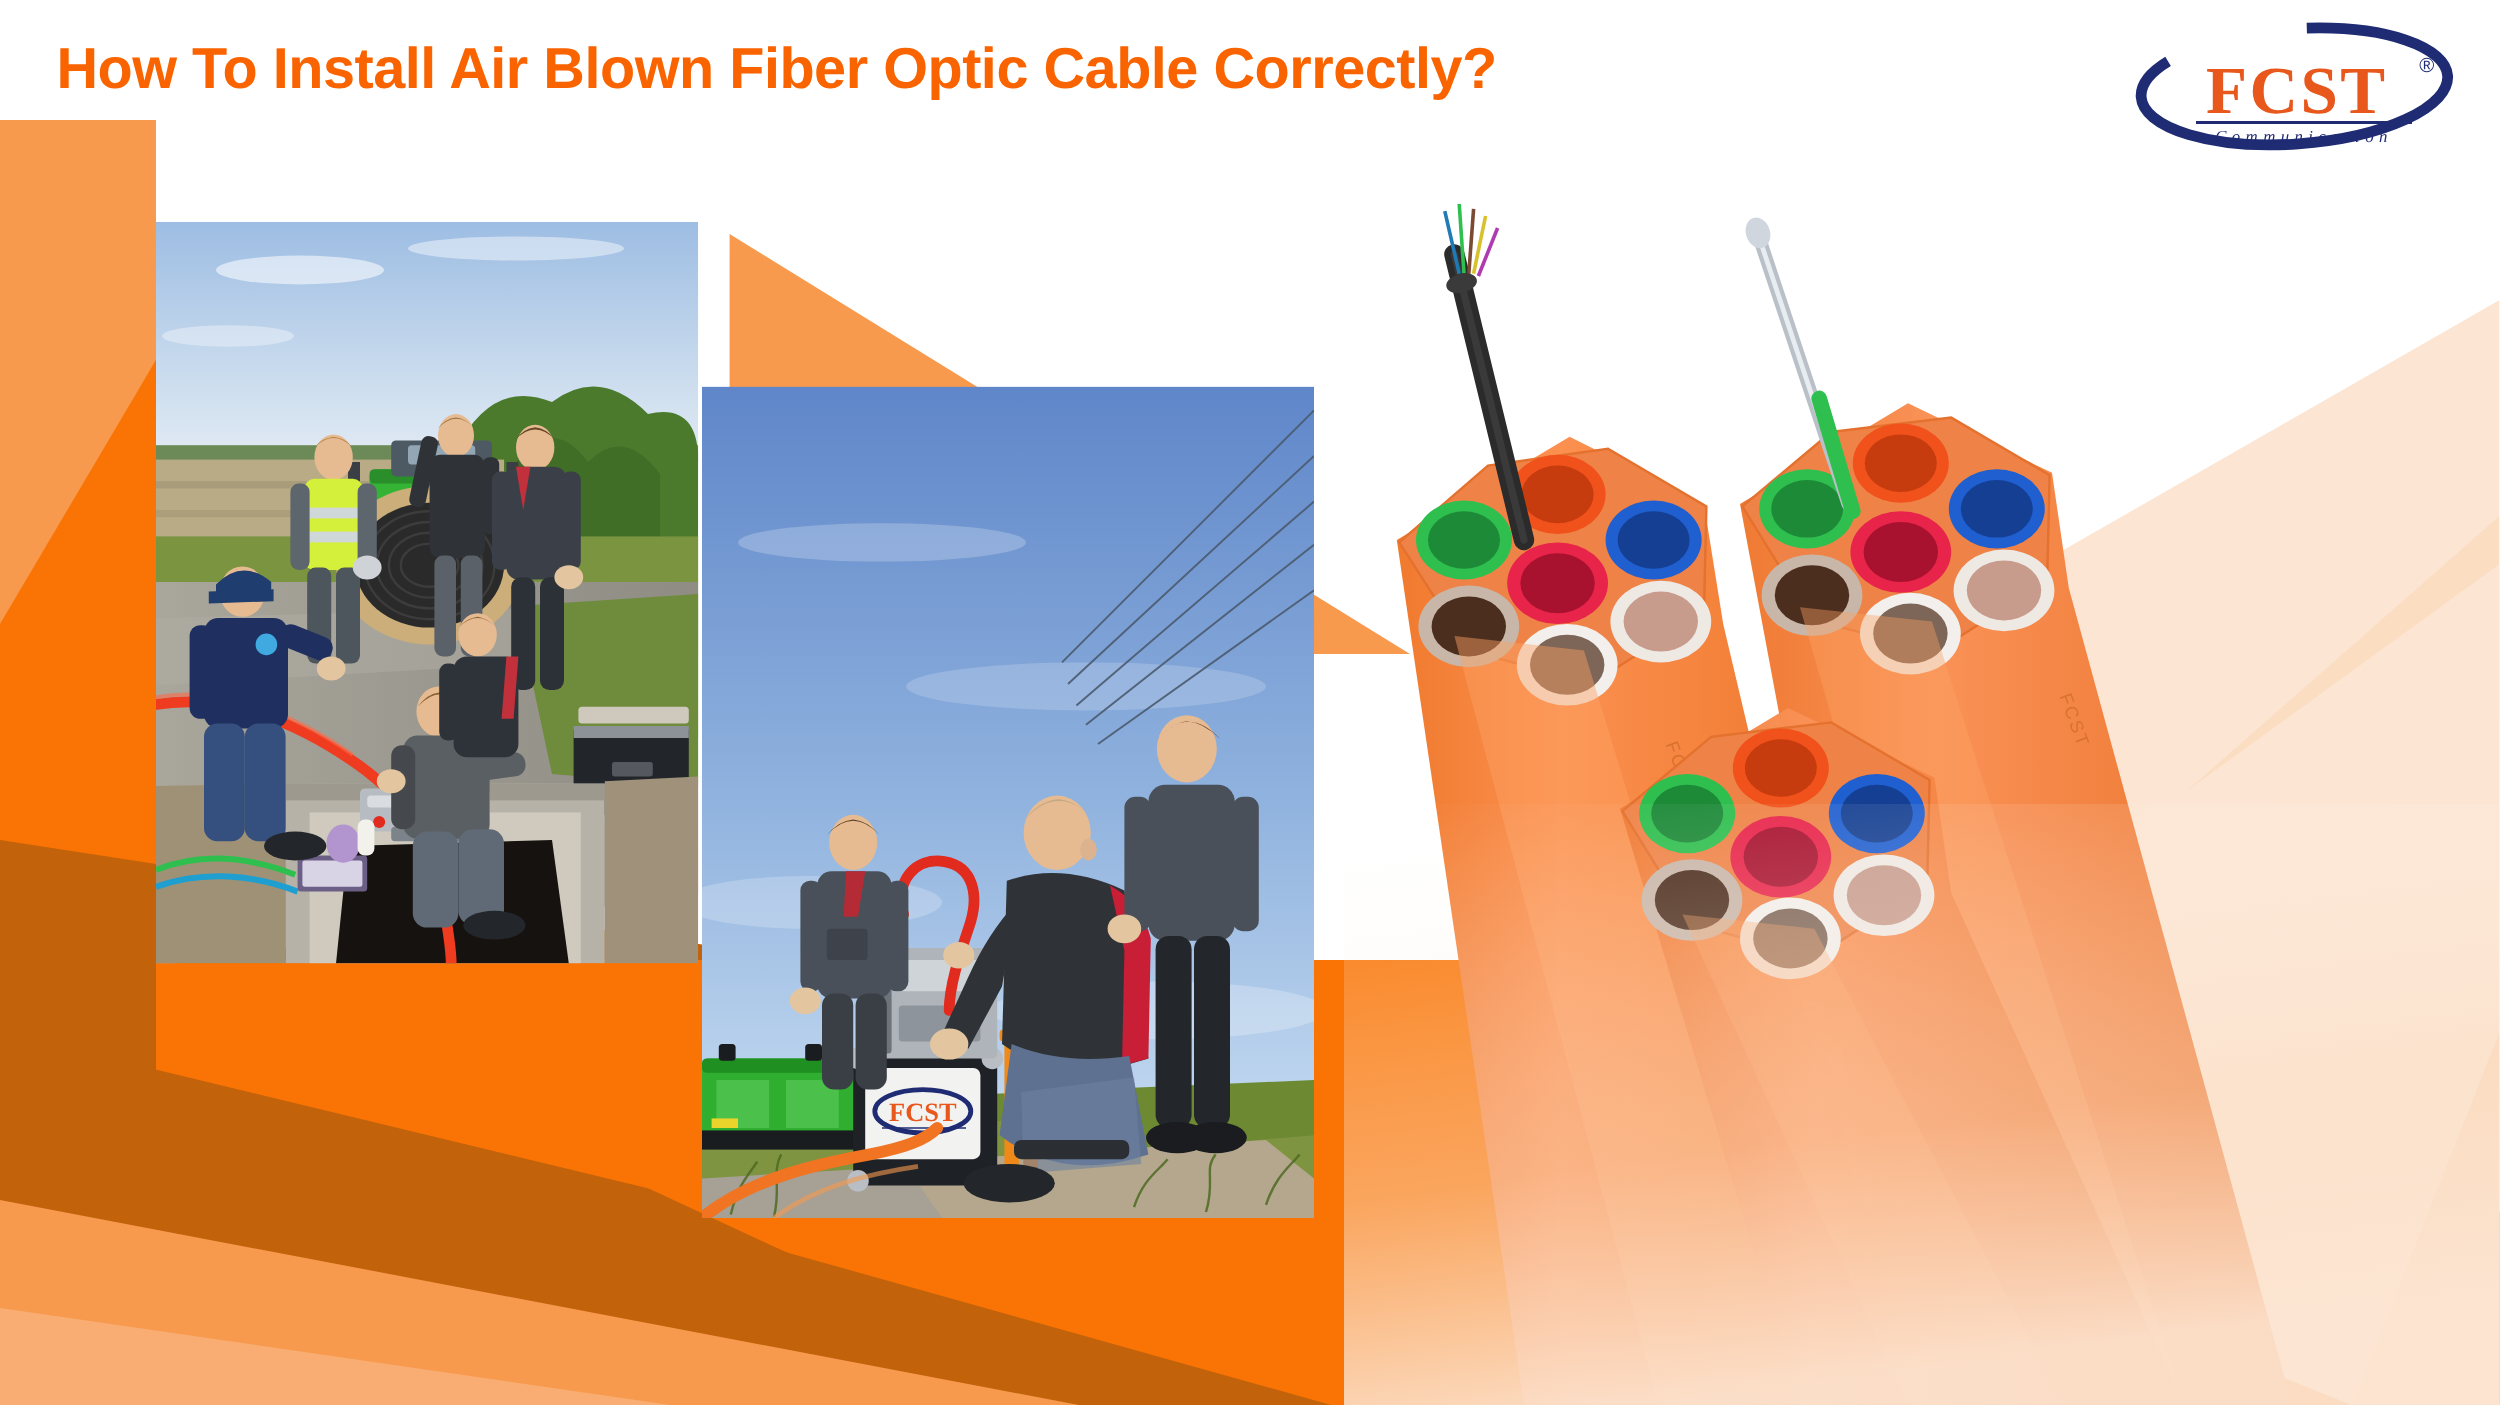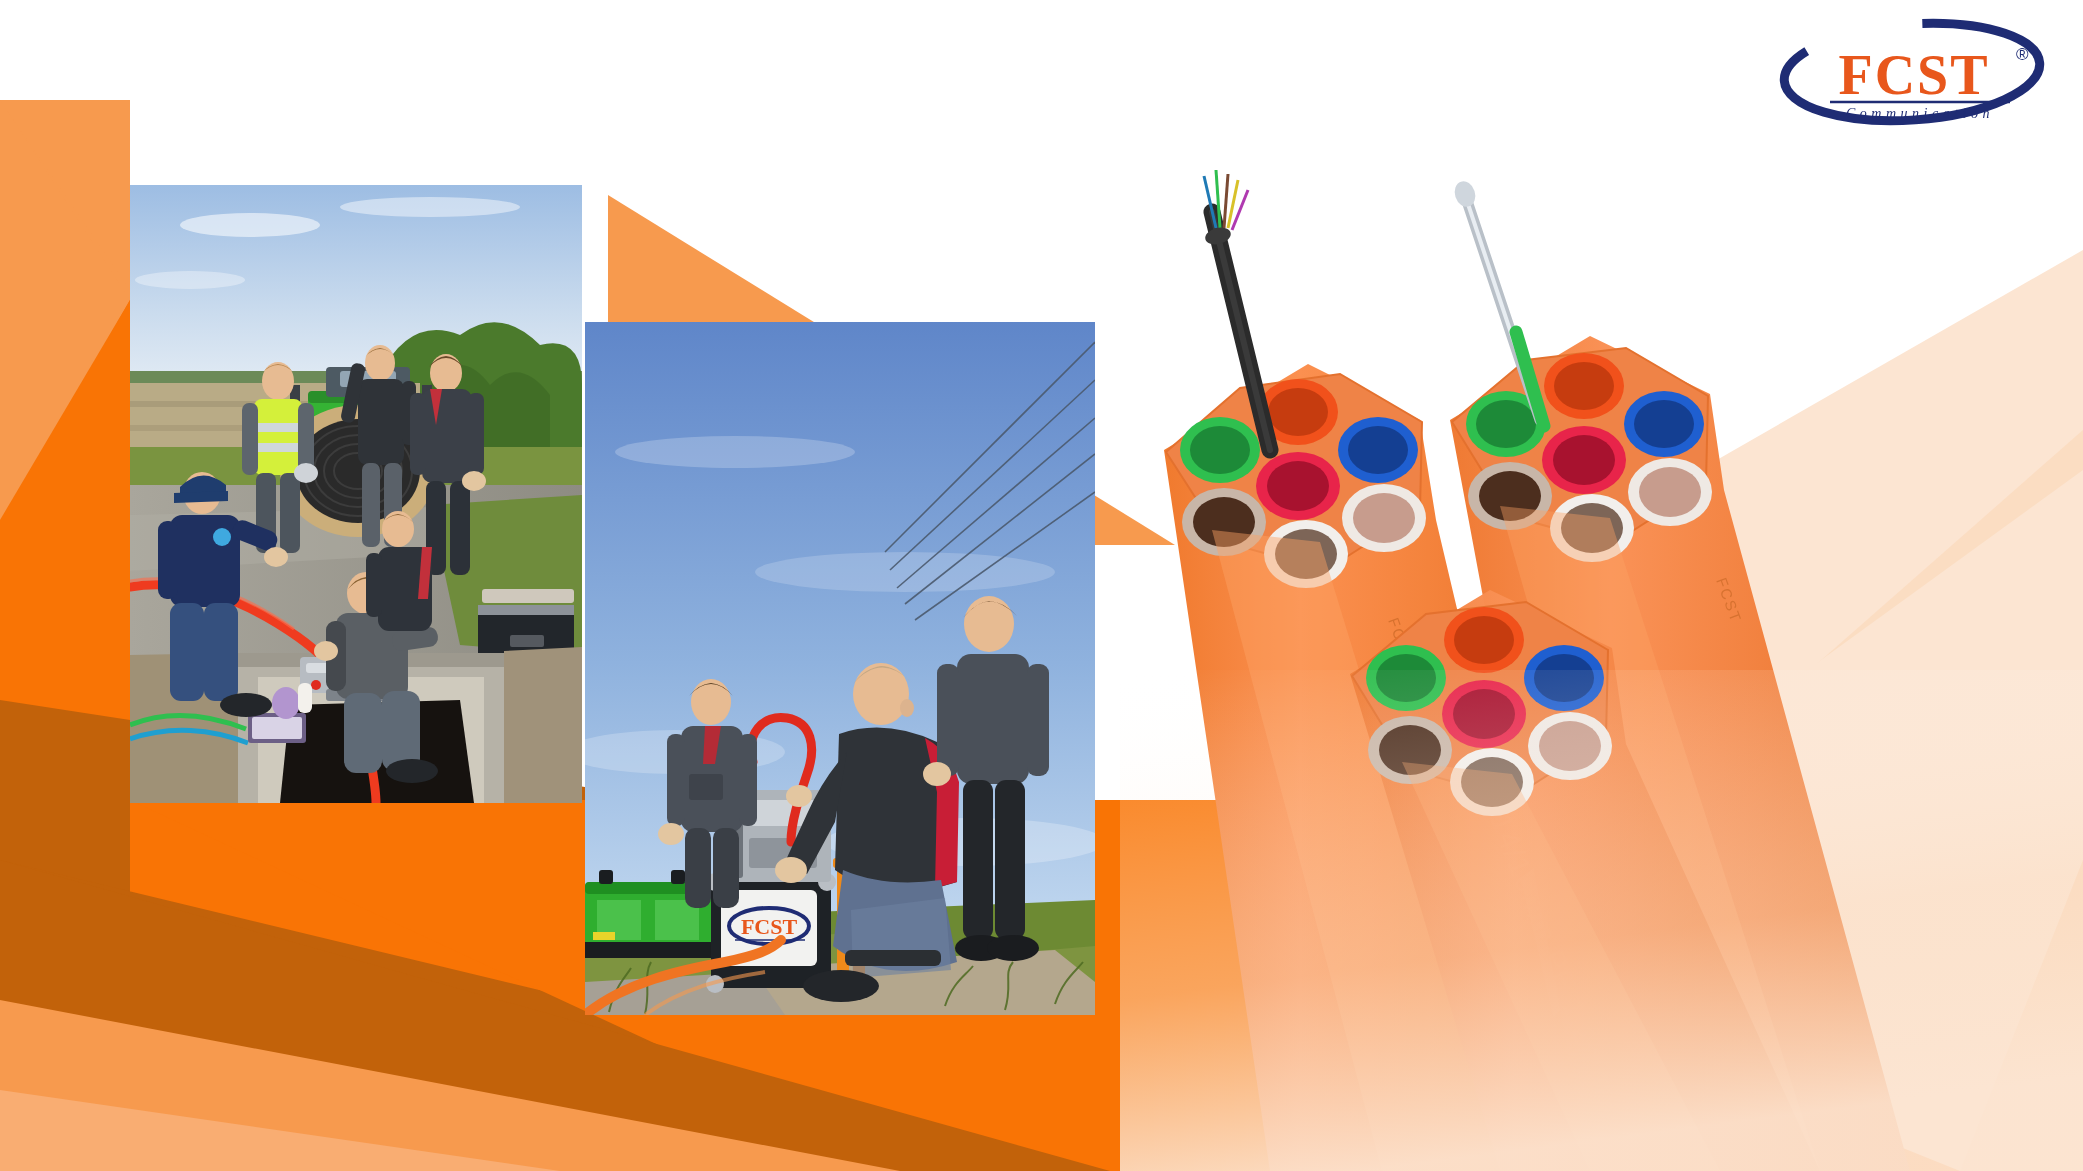--- a/index.html
+++ b/index.html
@@ -89,20 +89,21 @@
       <polygon points="1565,800 1610,800 1960,1171 1890,1171" fill="#cf6a0d"></polygon>
 
       <polygon points="1620,1171 2083,1171 2083,470 1490,900" fill="#fce5d2"></polygon>
       <polygon points="1960,1171 2083,1171 2083,860" fill="#fbd9bc"></polygon>
 
       <polygon points="1560,1010 1960,1171 1400,1171" fill="#f97405"></polygon>
       <polygon points="1500,1080 1720,1171 1330,1171" fill="#c2620a"></polygon>
     </svg>
   </div>
 
+  <div class="title" data-bind="page.title">How To Install Air Blown Fiber Optic Cable Correctly?</div>
 
   <div class="logo">
     <svg viewBox="0 0 290 112" xmlns="http://www.w3.org/2000/svg">
 
       <ellipse cx="140" cy="56" rx="128" ry="48" fill="none" stroke="#1f2c74" stroke-width="9" stroke-dasharray="330 120" transform="rotate(-4 140 56)"></ellipse>
 
       <text x="142" y="78" text-anchor="middle" font-family="'Liberation Serif', serif" font-size="56" font-weight="bold" fill="#e8571c" letter-spacing="2">FCST</text>
 
       <line x1="58" y1="86" x2="238" y2="86" stroke="#1f2c74" stroke-width="2.5"></line>
 

